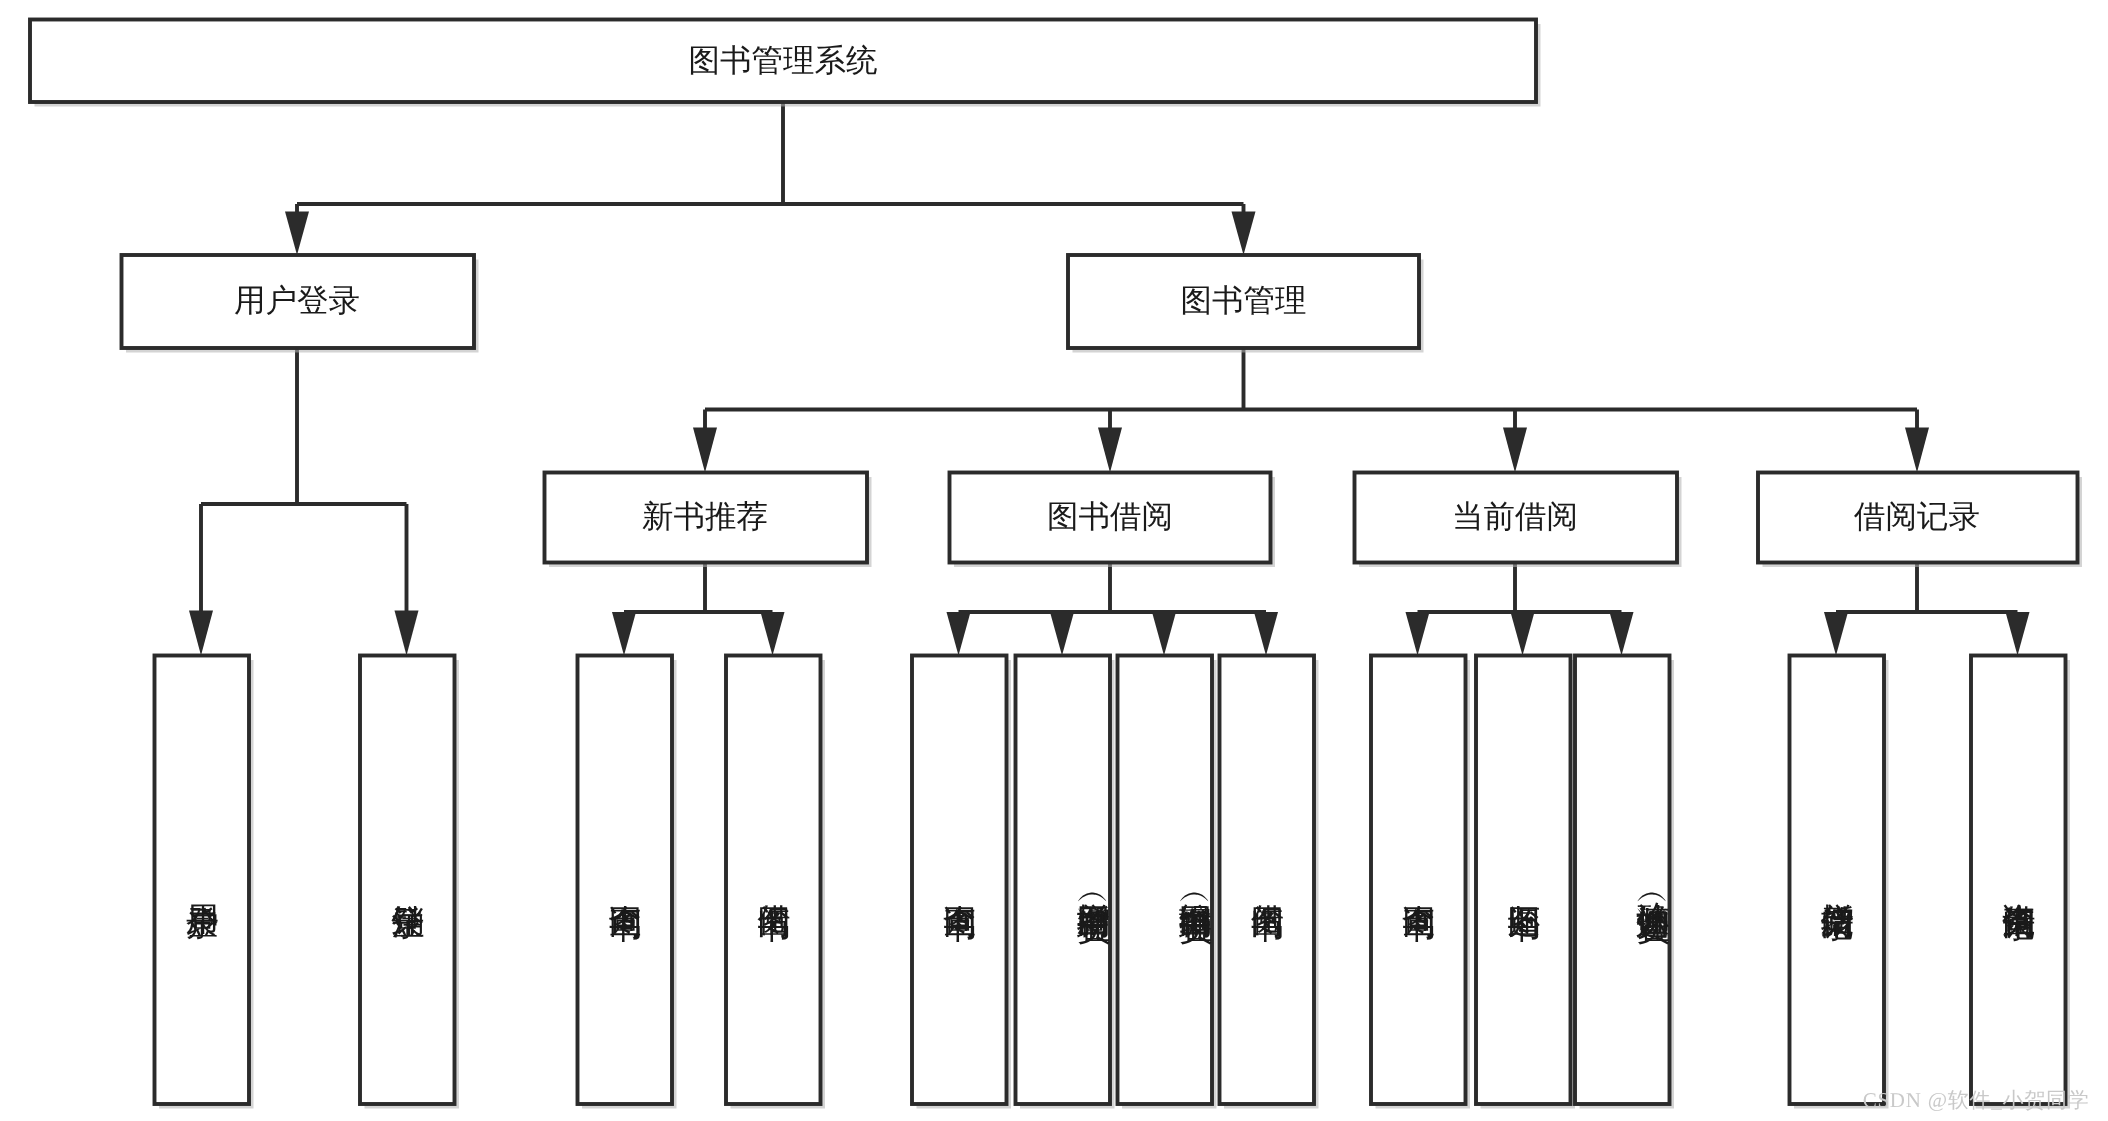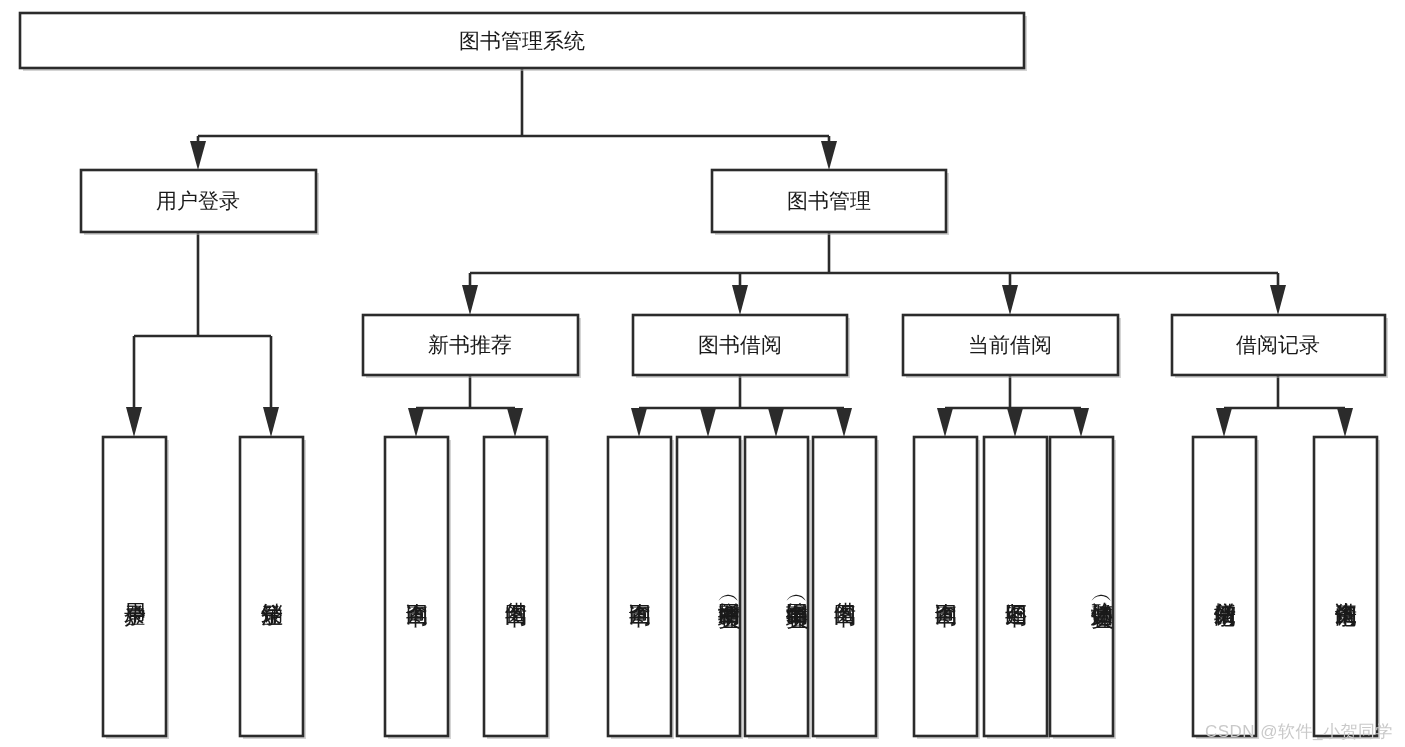--- a/index.html
+++ b/index.html
@@ -67,22 +67,22 @@
     white-space: nowrap;
     pointer-events: none;
   }
   .node-label-v.centered {
     align-items: center;
   }
   .watermark {
     position: absolute;
     right: 12px;
     bottom: 4px;
-    font-family: Liberation Sans, sans-serif;
-    font-size: 17px;
+    font-family: Liberation Serif, serif;
+    font-size: 14px;
     color: #c9c9c9;
     white-space: nowrap;
     letter-spacing: 0.5px;
   }
 </style>
 </head>
 <body>
 
 <div id="diagram-root">
 

